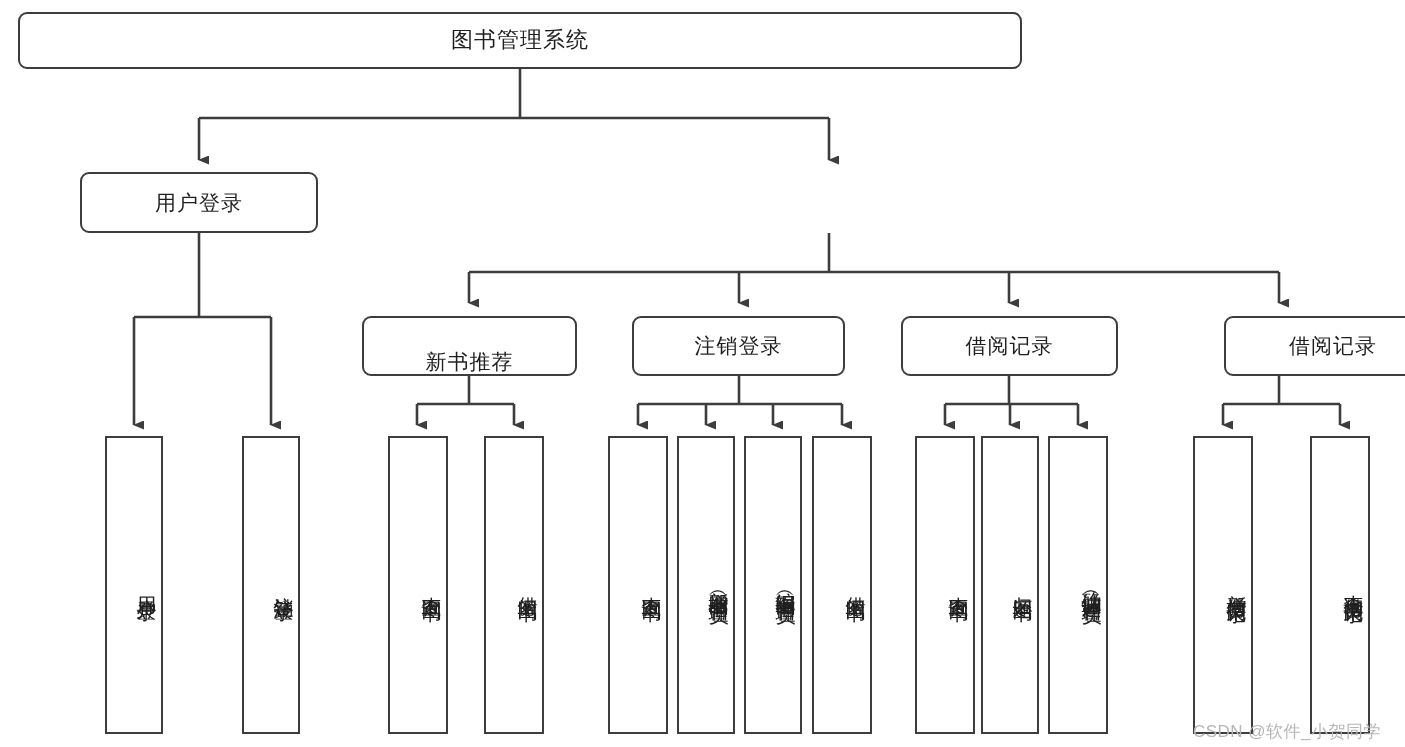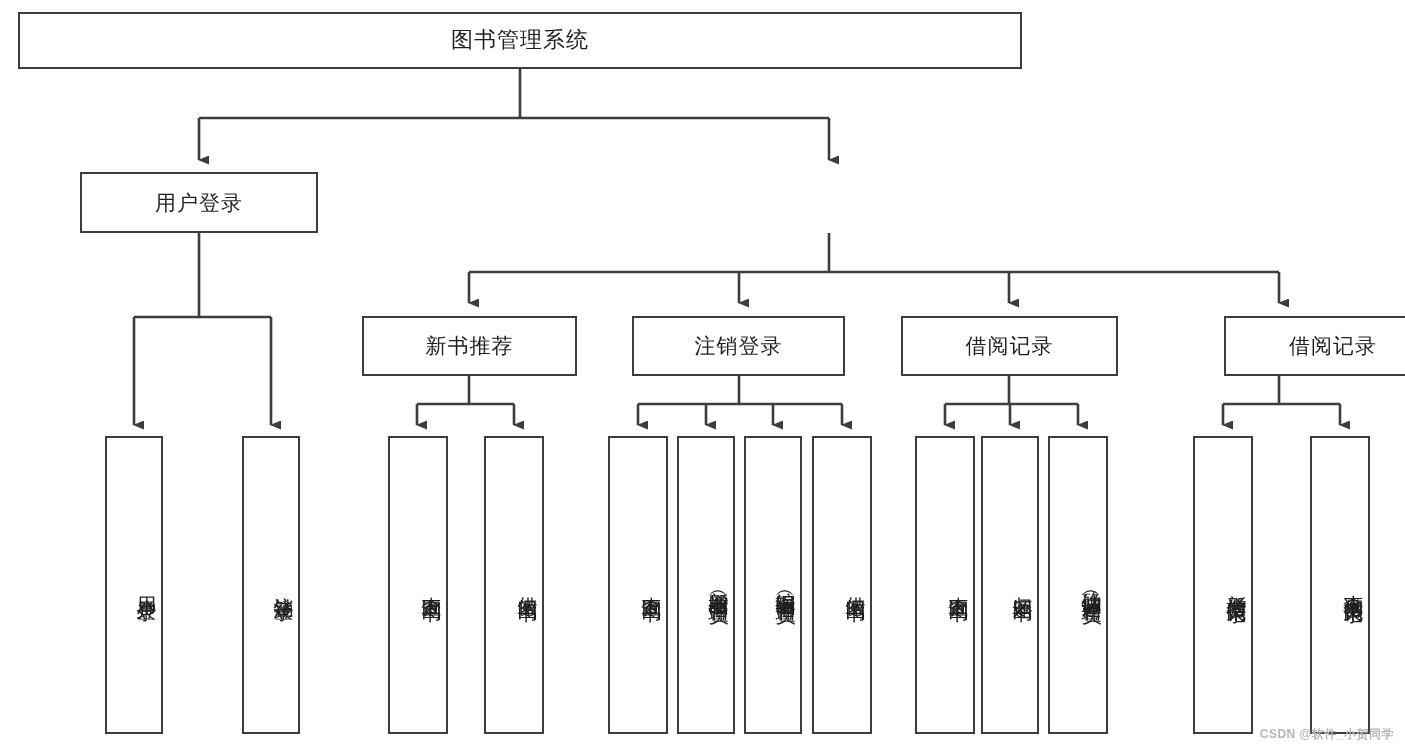--- a/index.html
+++ b/index.html
@@ -40,20 +40,21 @@
     align-items: center;
     justify-content: center;
     text-align: center;
     color: #1f1f1f;
     z-index: 2;
   }
   .node.h {
     font-size: 21px;
     letter-spacing: 1px;
     line-height: 1.2;
+    border-radius: 9px;
   }
   .node.root {
     font-size: 22px;
   }
   .node.v {
     font-size: 20px;
     writing-mode: vertical-rl;
     text-orientation: upright;
     letter-spacing: 2px;
     padding: 7px 0;
@@ -63,28 +64,27 @@
   .node .label {
     display: block;
   }
   .node.v .label {
     writing-mode: vertical-rl;
     text-orientation: upright;
     white-space: nowrap;
   }
   .watermark {
     position: absolute;
-    right: 11px;
+    right: 24px;
     bottom: 4px;
-    font-size: 12px;
+    font-size: 17px;
     color: #b6b6b6;
     letter-spacing: 0.5px;
     z-index: 5;
     white-space: nowrap;
-    font-weight: bold;
   }
 </style>
 </head>
 <body>
 
 <div id="diagram-root">
 
   <svg class="connectors" viewBox="0 0 1405 747" width="1405" height="747" xmlns="http://www.w3.org/2000/svg">
     <defs>
       <marker id="arrow" markerWidth="9" markerHeight="11" refX="4.5" refY="10" orient="auto" markerUnits="userSpaceOnUse">
@@ -138,21 +138,21 @@
   </svg>
 
   <div class="node h root" style="left:18px; top:12px; width:1004px; height:57px;">
     <span class="label">图书管理系统</span>
   </div>
 
   <div class="node h" style="left:80px; top:172px; width:238px; height:61px;">
     <span class="label">用户登录</span>
   </div>
 
-  <div class="node h" style="left:362px; top:316px; width:215px; height:60px;">
+  <div class="node h" style="left:362px; top:316px; width:215px; height:60px;align-items:flex-end;">
     <span class="label">新书推荐</span>
   </div>
   <div class="node h" style="left:632px; top:316px; width:213px; height:60px;">
     <span class="label">注销登录</span>
   </div>
   <div class="node h" style="left:901px; top:316px; width:217px; height:60px;">
     <span class="label">借阅记录</span>
   </div>
   <div class="node h" style="left:1224px; top:316px; width:218px; height:60px;">
     <span class="label">借阅记录</span>

